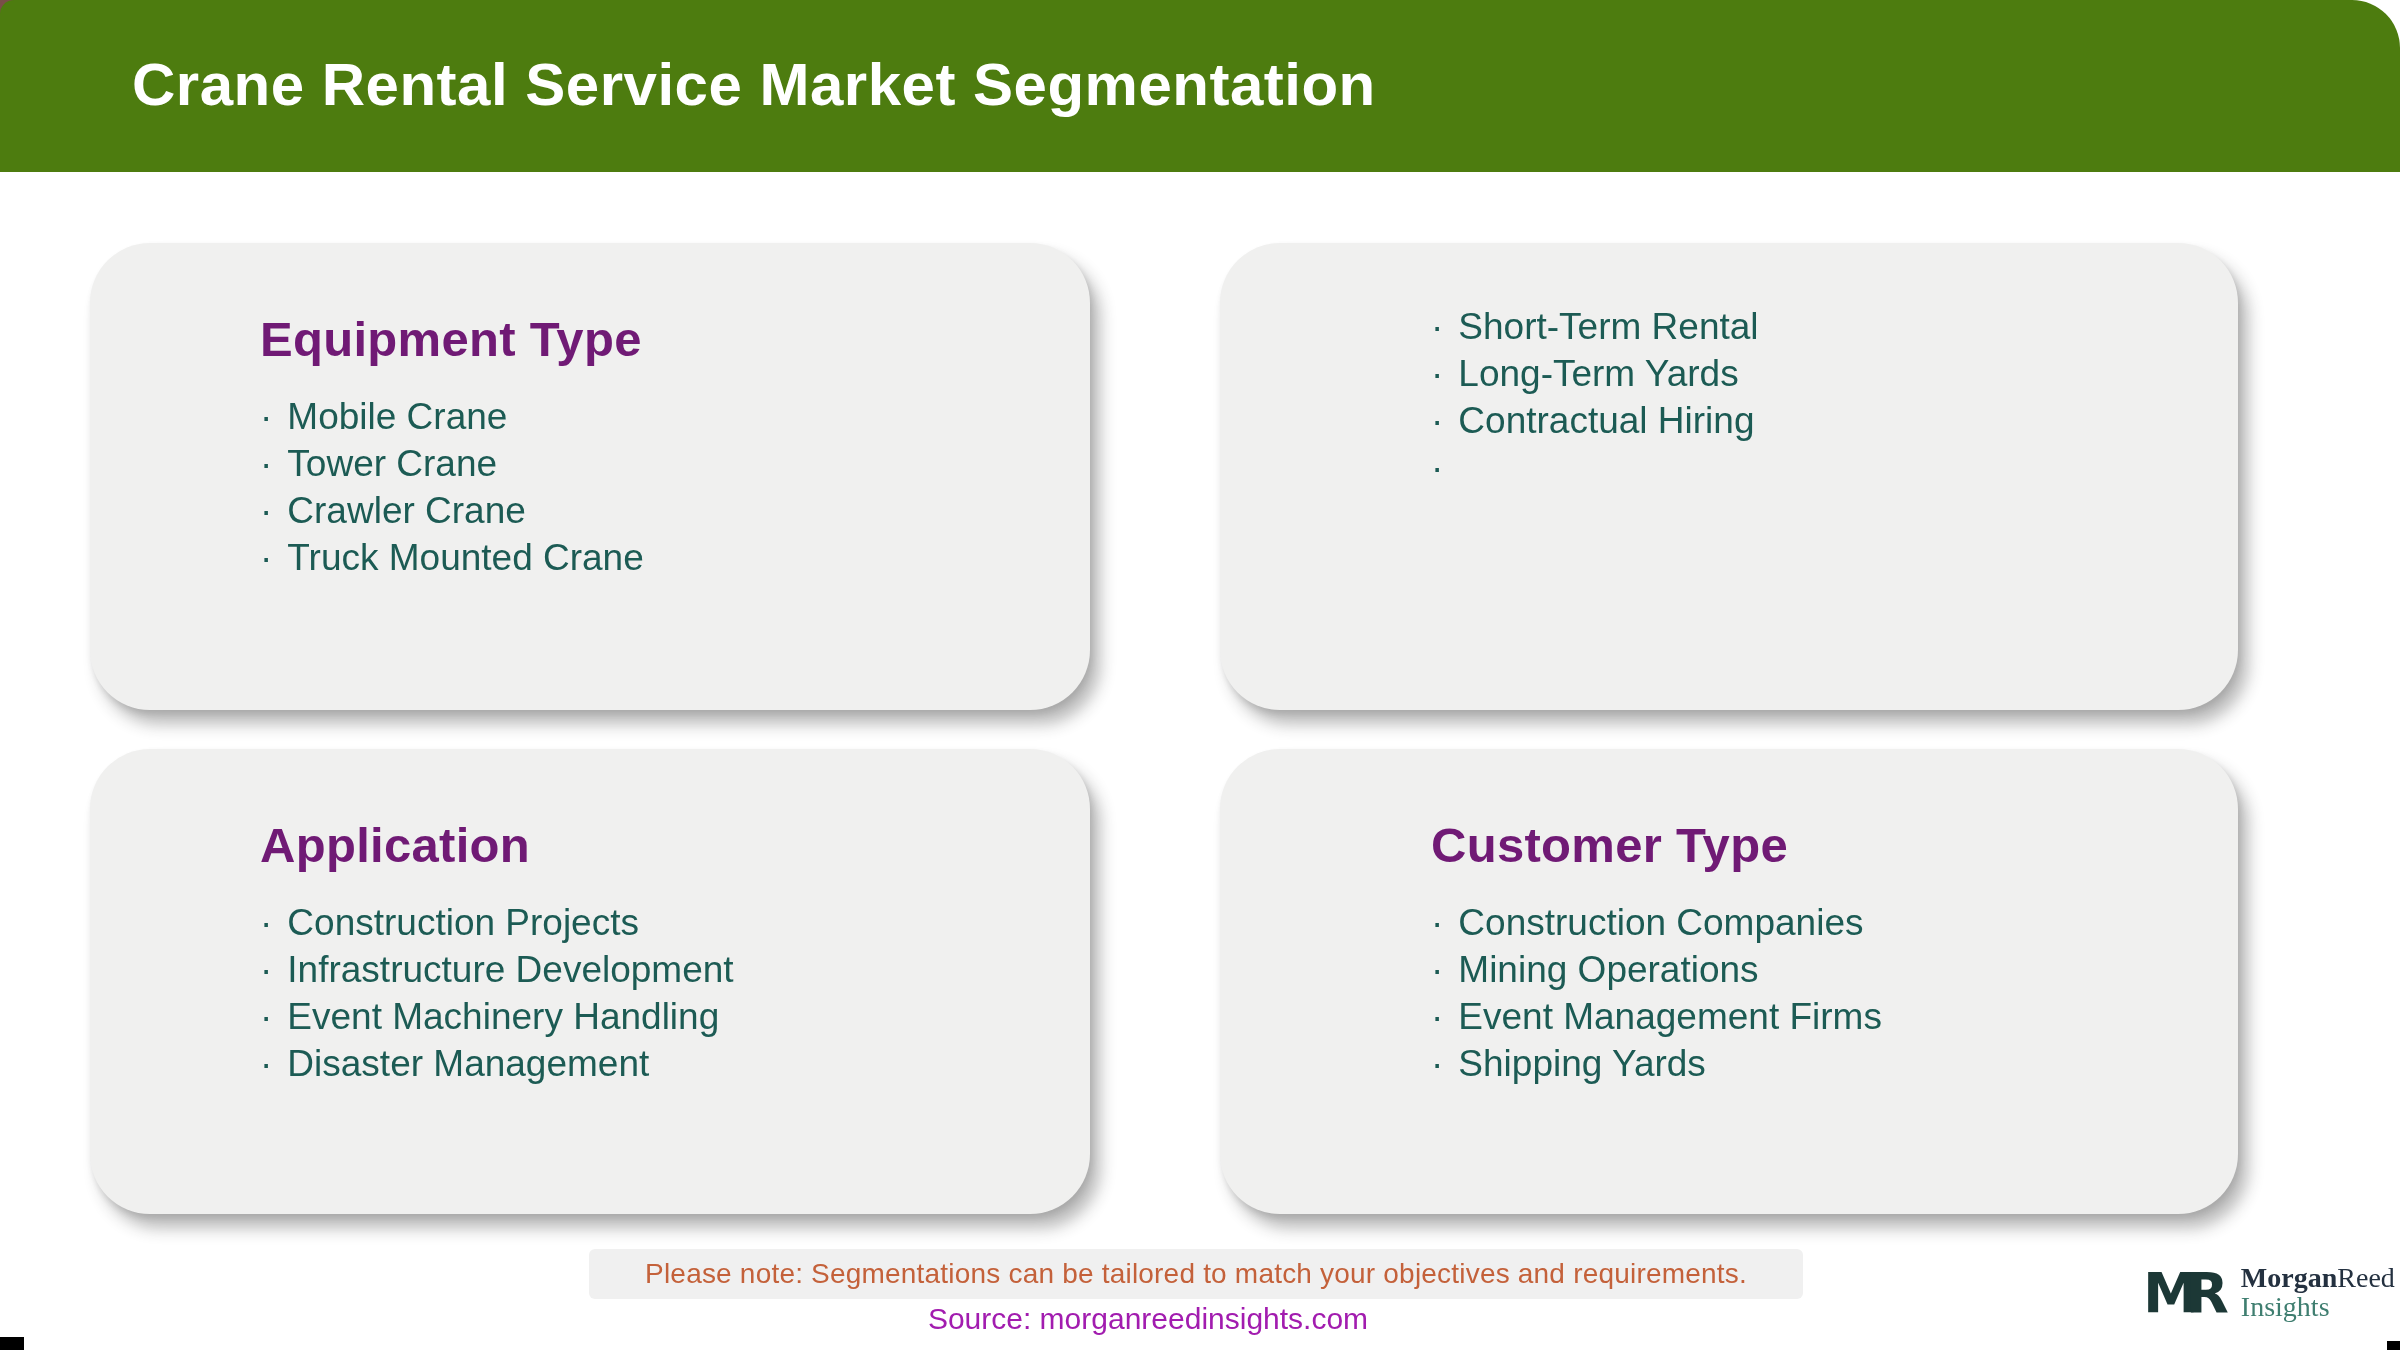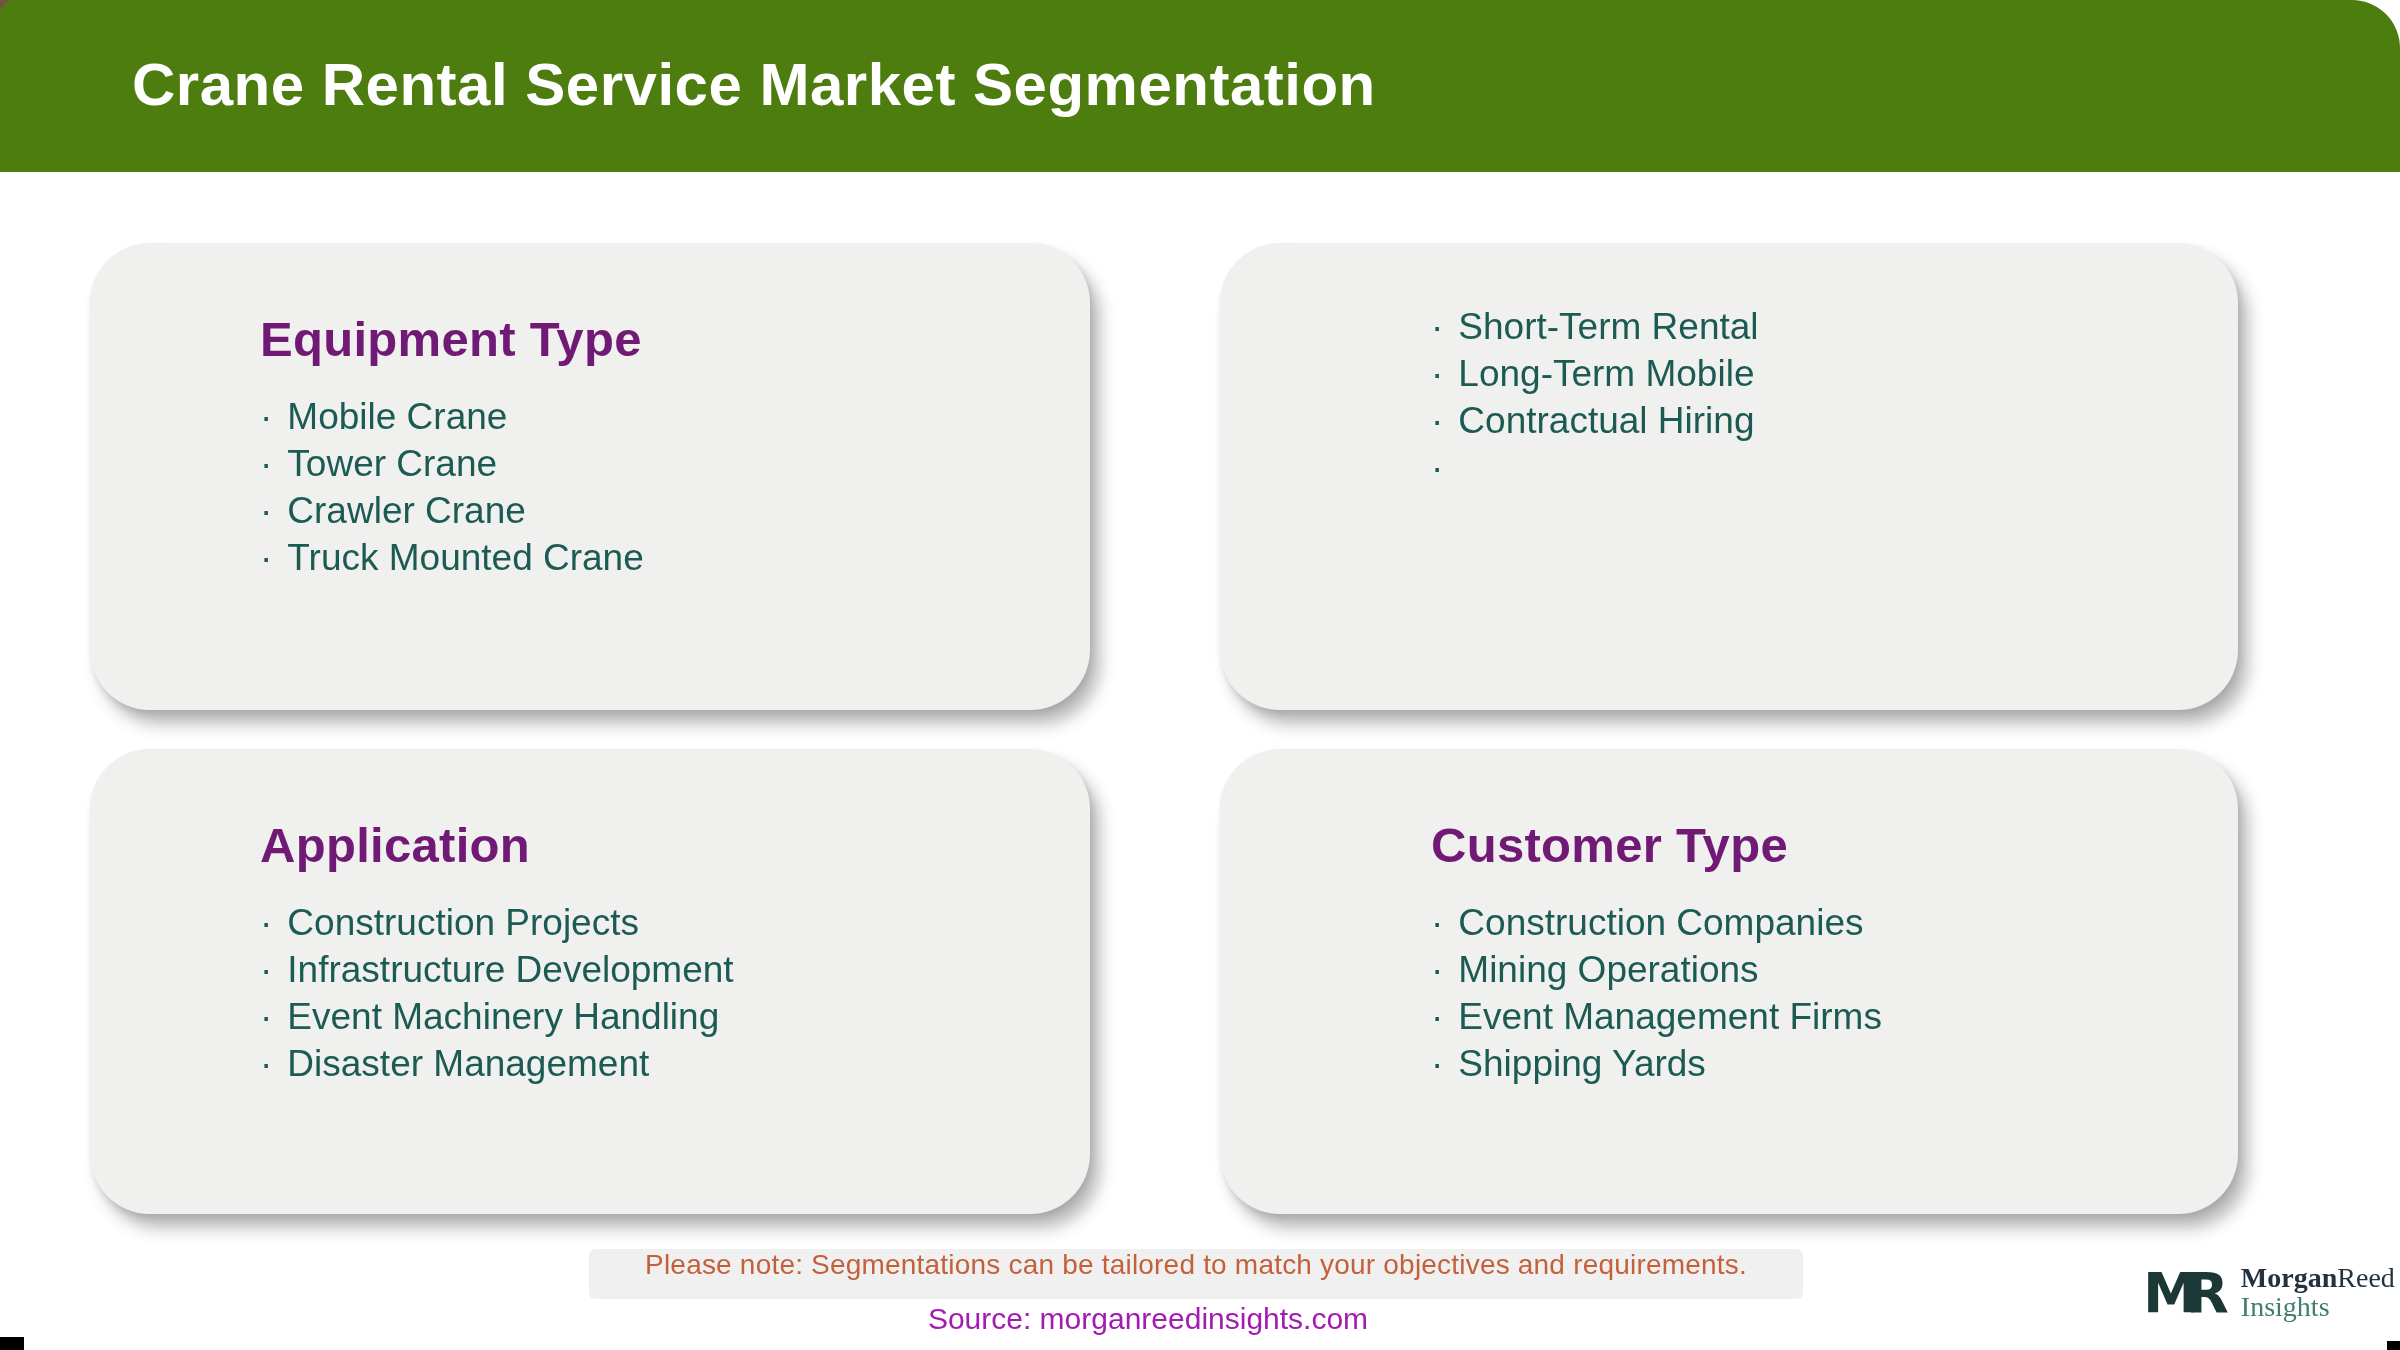--- a/index.html
+++ b/index.html
@@ -37,21 +37,21 @@
   .seg-list li{
     display:flex;align-items:baseline;
     font-size:37px;line-height:47px;color:#1c5b54;white-space:nowrap;
   }
   .bullet{
     font-size:37px;margin-right:15px;color:#1c5b54;
   }
   .note-strip{
     position:absolute;left:589px;top:1249px;width:1214px;height:50px;
     background:#f0f0f0;border-radius:6px;
-    display:flex;align-items:flex-start;justify-content:center;
+    display:flex;align-items:center;justify-content:center;
   }
   .note-strip span{
     font-size:28px;color:#c4613a;letter-spacing:0.2px;white-space:nowrap;
   }
   .source-line{
     position:absolute;left:1148px;top:1302px;transform:translateX(-50%);
     font-size:30px;color:#a21caf;white-space:nowrap;
   }
   .logo{
     position:absolute;left:2143px;top:1264px;display:flex;align-items:center;
@@ -102,21 +102,21 @@
 </div>
 
 <div class="card c2">
   <ul class="seg-list">
     <li>
         <span class="bullet">·</span>
         <span>Short-Term Rental</span>
       </li>
     <li>
         <span class="bullet">·</span>
-        <span>Long-Term Mobile</span>
+        <span>Long-Term Yards</span>
       </li>
     <li>
         <span class="bullet">·</span>
         <span>Contractual Hiring</span>
       </li>
     <li>
         <span class="bullet">·</span>
       </li>
   </ul>
 </div>

